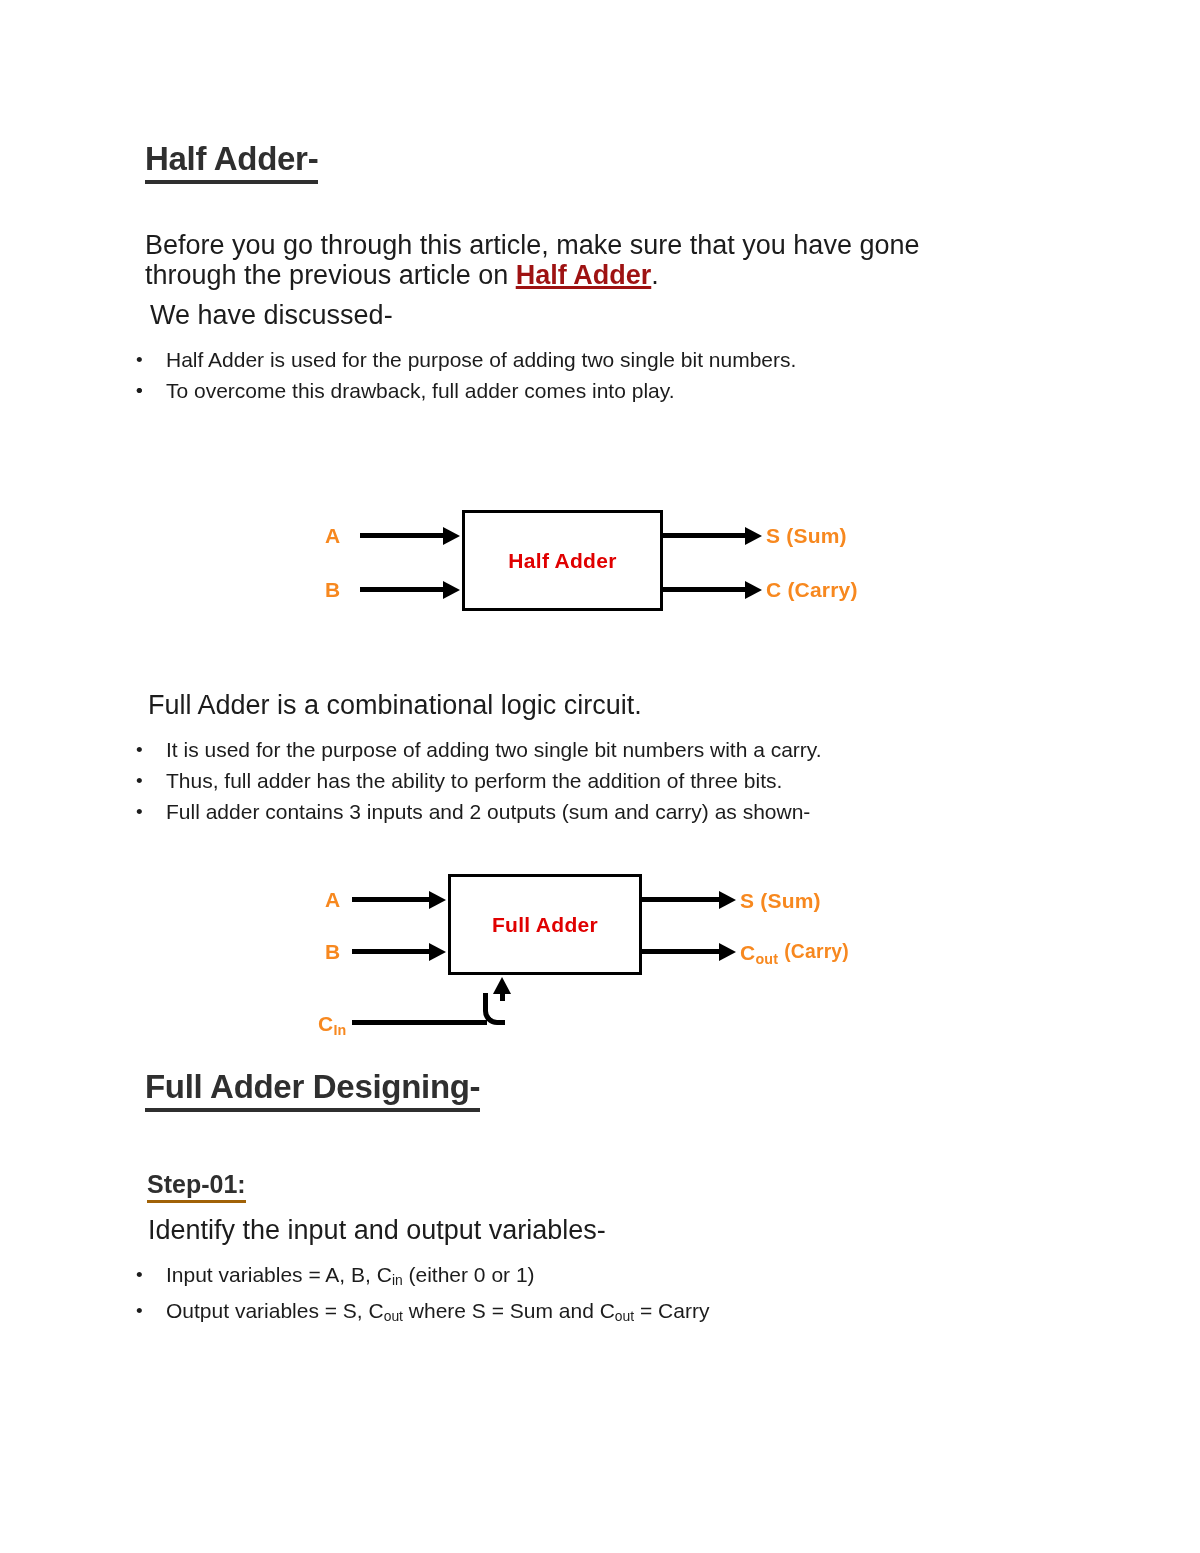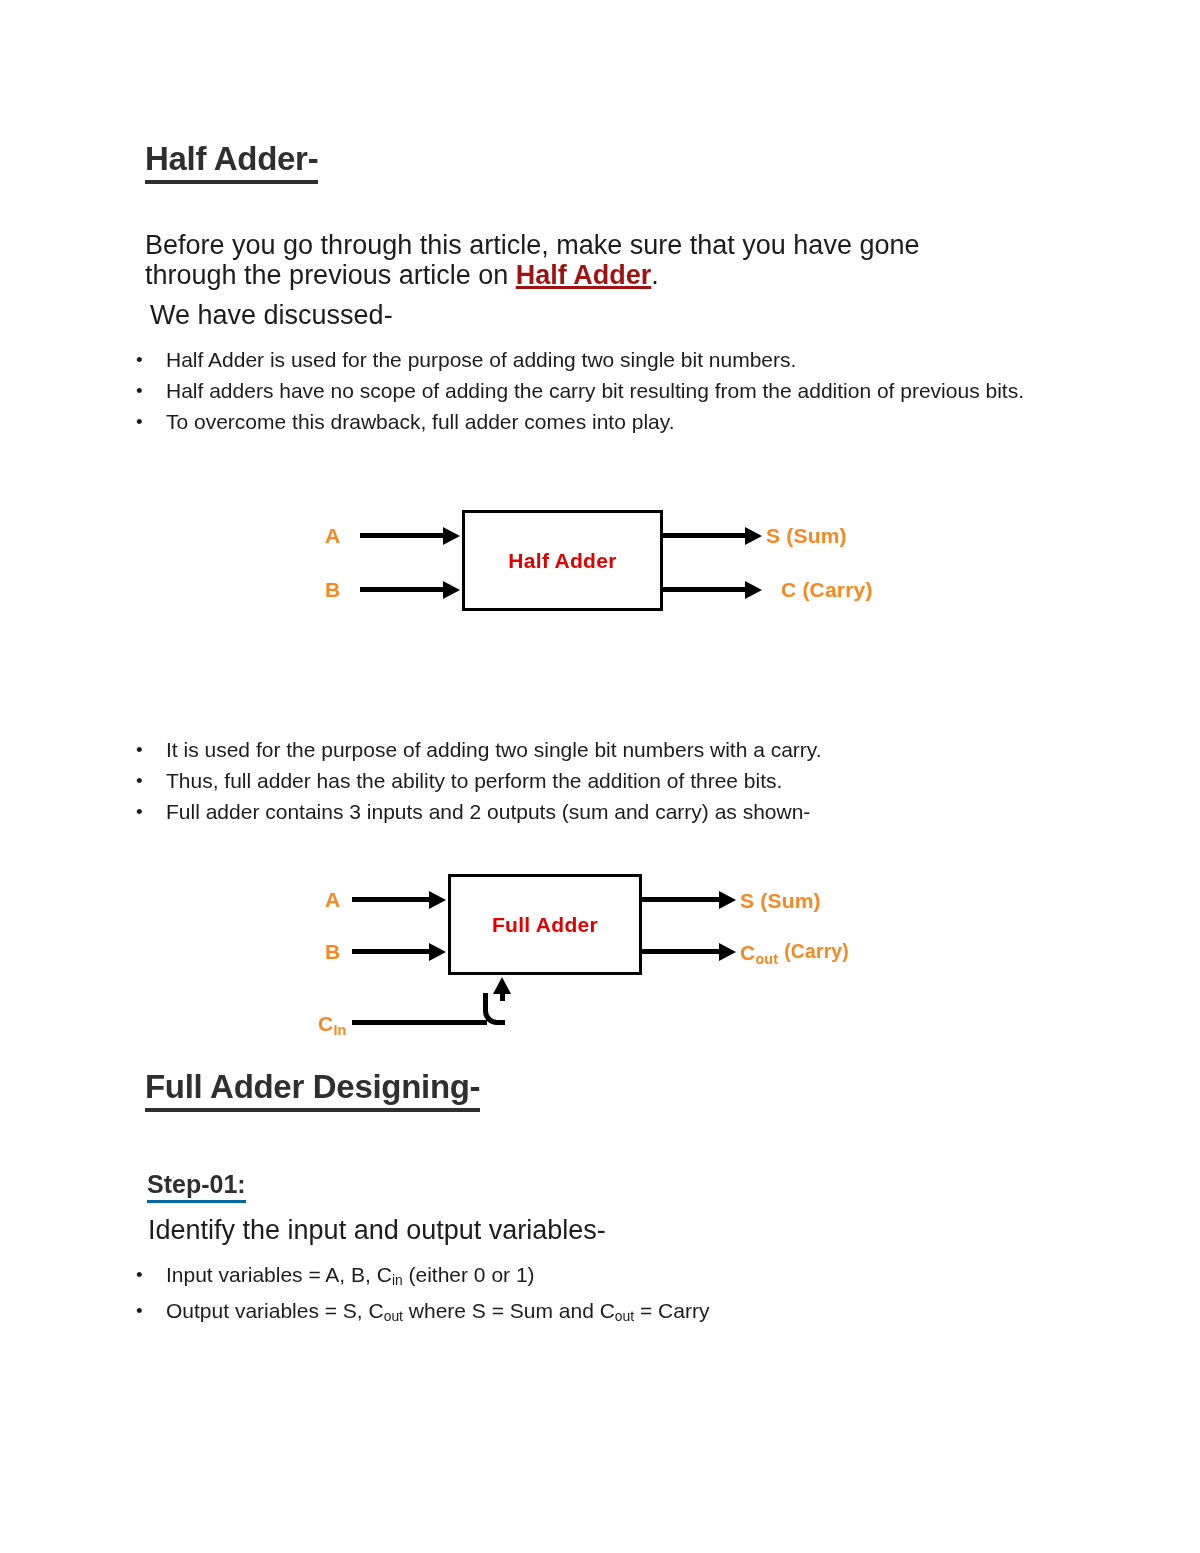--- a/index.html
+++ b/index.html
@@ -41,21 +41,21 @@
   }
   .h-sub {
     position: absolute;
     font-size: 25px;
     font-weight: bold;
     color: #2f2f2f;
     white-space: nowrap;
   }
   .h-sub .ul {
     display: inline-block;
-    border-bottom: 3px solid #0369a1;
+    border-bottom: 3px solid #a16207;
     padding-bottom: 1px;
   }
 
   
   .para {
     position: absolute;
     font-size: 27px;
     line-height: 30px;
     color: #1c1c1c;
     font-family: "Liberation Sans", sans-serif;
@@ -159,21 +159,21 @@
   </div>
 
   <div class="para" style="left:145px; top:230px; width:862px;">
     <span>Before you go through this article, make sure that you have gone through the previous article on </span><a class="link-red" href="#">Half Adder</a><span>.</span>
   </div>
 
   <div class="para" style="left:150px; top:300px;">We have discussed-</div>
 
   <ul class="blist" style="left:128px; top:345px; width:912px;">
     <li><span class="dot">•</span><span>Half Adder is used for the purpose of adding two single bit numbers.</span></li>
-    <li><span class="dot">•</span><span>Half adders have no scope of adding the carry bit resulting from the addition of previous bits.</span></li>
+    <li><span class="dot">•</span></li>
     <li><span class="dot">•</span><span>To overcome this drawback, full adder comes into play.</span></li>
   </ul>
 
   <div class="diagram" style="left:0px; top:0px;">
 
     <div class="sig" style="left:325px; top:524px;">A</div>
 
     <div class="wire" style="left:360px; top:533px; width:85px;"></div>
     <div class="arrowhead arrow-right" style="left:443px; top:527px;"></div>
 
@@ -185,24 +185,25 @@
     <div class="dgram-box" style="left:462px; top:510px; width:201px; height:101px;">
       <span class="boxlabel">Half Adder</span>
     </div>
 
     <div class="wire" style="left:663px; top:533px; width:85px;"></div>
     <div class="arrowhead arrow-right" style="left:745px; top:527px;"></div>
     <div class="sig" style="left:766px; top:524px;">S (Sum)</div>
 
     <div class="wire" style="left:663px; top:587px; width:85px;"></div>
     <div class="arrowhead arrow-right" style="left:745px; top:581px;"></div>
-    <div class="sig" style="left:766px; top:578px;margin-left:15px;">C (Carry)</div>
-  </div>
-
-
+    <div class="sig" style="left:766px; top:578px;">C (Carry)</div>
+  </div>
+
+
+  <div class="para" style="left:148px; top:690px;">Full Adder is a combinational logic circuit.</div>
 
   <ul class="blist" style="left:128px; top:735px; width:912px;">
     <li><span class="dot">•</span><span>It is used for the purpose of adding two single bit numbers with a carry.</span></li>
     <li><span class="dot">•</span><span>Thus, full adder has the ability to perform the addition of three bits.</span></li>
     <li><span class="dot">•</span><span>Full adder contains 3 inputs and 2 outputs (sum and carry) as shown-</span></li>
   </ul>
 
   <div class="diagram" style="left:0px; top:0px;">
 
     <div class="sig" style="left:325px; top:888px;">A</div>

